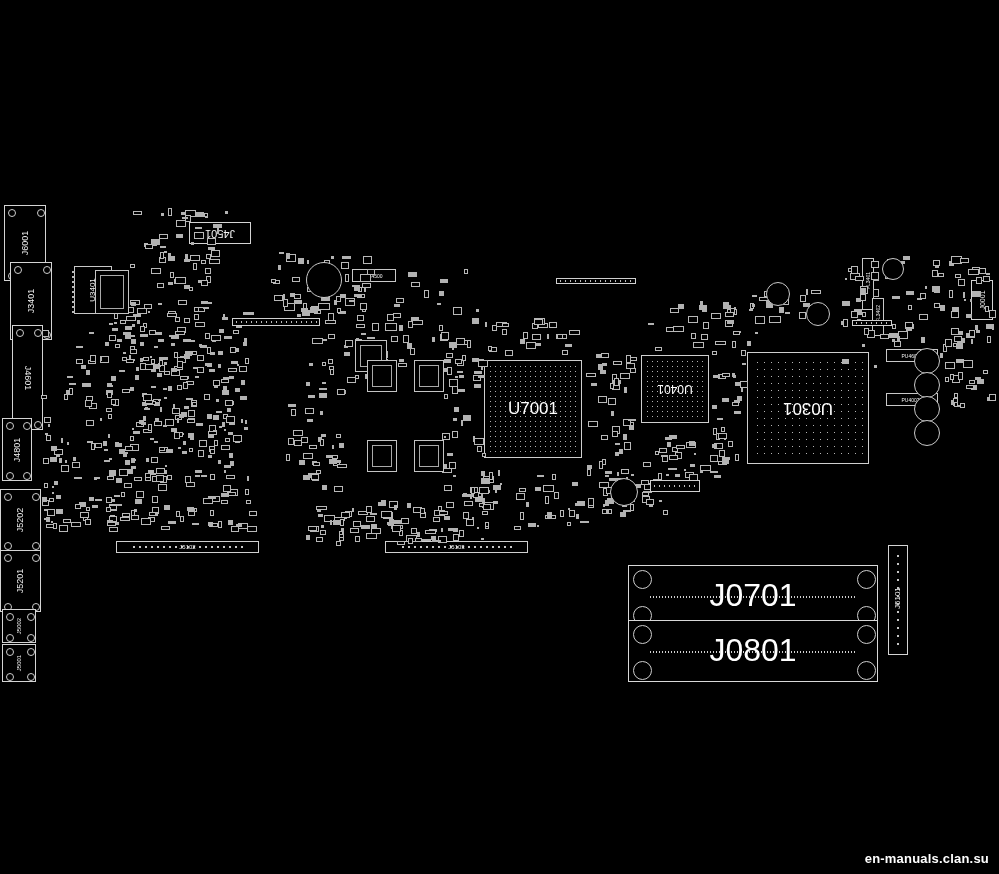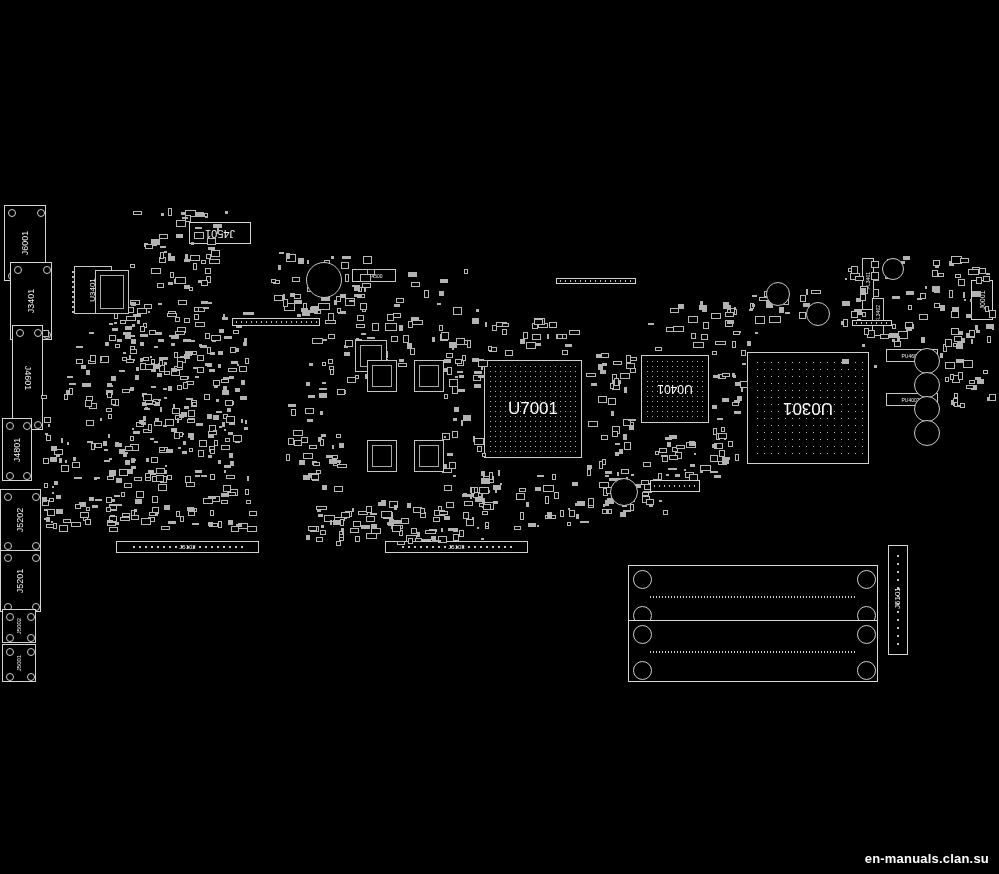--- a/index.html
+++ b/index.html
@@ -156,27 +156,29 @@
       </div>
       <div class="bga" style="left: 747px; top: 352px; width: 122px; height: 112px;">
         <div class="grid"></div>
         <div class="name" style="font-size: 17px; transform: translateY(-50%) rotate(180deg);">U0301</div>
       </div>
     </div>
 
   <div id="slots-layer">
       <div class="slot" style="left: 628px; top: 565px; width: 250px; height: 62px;">
         <div class="dots"></div>
+        <div class="sname" style="font-size: 32px;">J0701</div>
         <div class="hole" style="left: 4px; top: 4px; width: 17px; height: 17px;"></div>
         <div class="hole" style="left: 228px; top: 4px; width: 17px; height: 17px;"></div>
         <div class="hole" style="left: 4px; top: 40px; width: 17px; height: 17px;"></div>
         <div class="hole" style="left: 228px; top: 40px; width: 17px; height: 17px;"></div>
       </div>
       <div class="slot" style="left: 628px; top: 620px; width: 250px; height: 62px;">
         <div class="dots"></div>
+        <div class="sname" style="font-size: 32px;">J0801</div>
         <div class="hole" style="left: 4px; top: 4px; width: 17px; height: 17px;"></div>
         <div class="hole" style="left: 228px; top: 4px; width: 17px; height: 17px;"></div>
         <div class="hole" style="left: 4px; top: 40px; width: 17px; height: 17px;"></div>
         <div class="hole" style="left: 228px; top: 40px; width: 17px; height: 17px;"></div>
       </div>
     </div>
 
   <div id="strips-layer">
       <div class="strip" style="left: 116px; top: 541px; width: 143px; height: 12px;">
         <div class="pins"></div>

